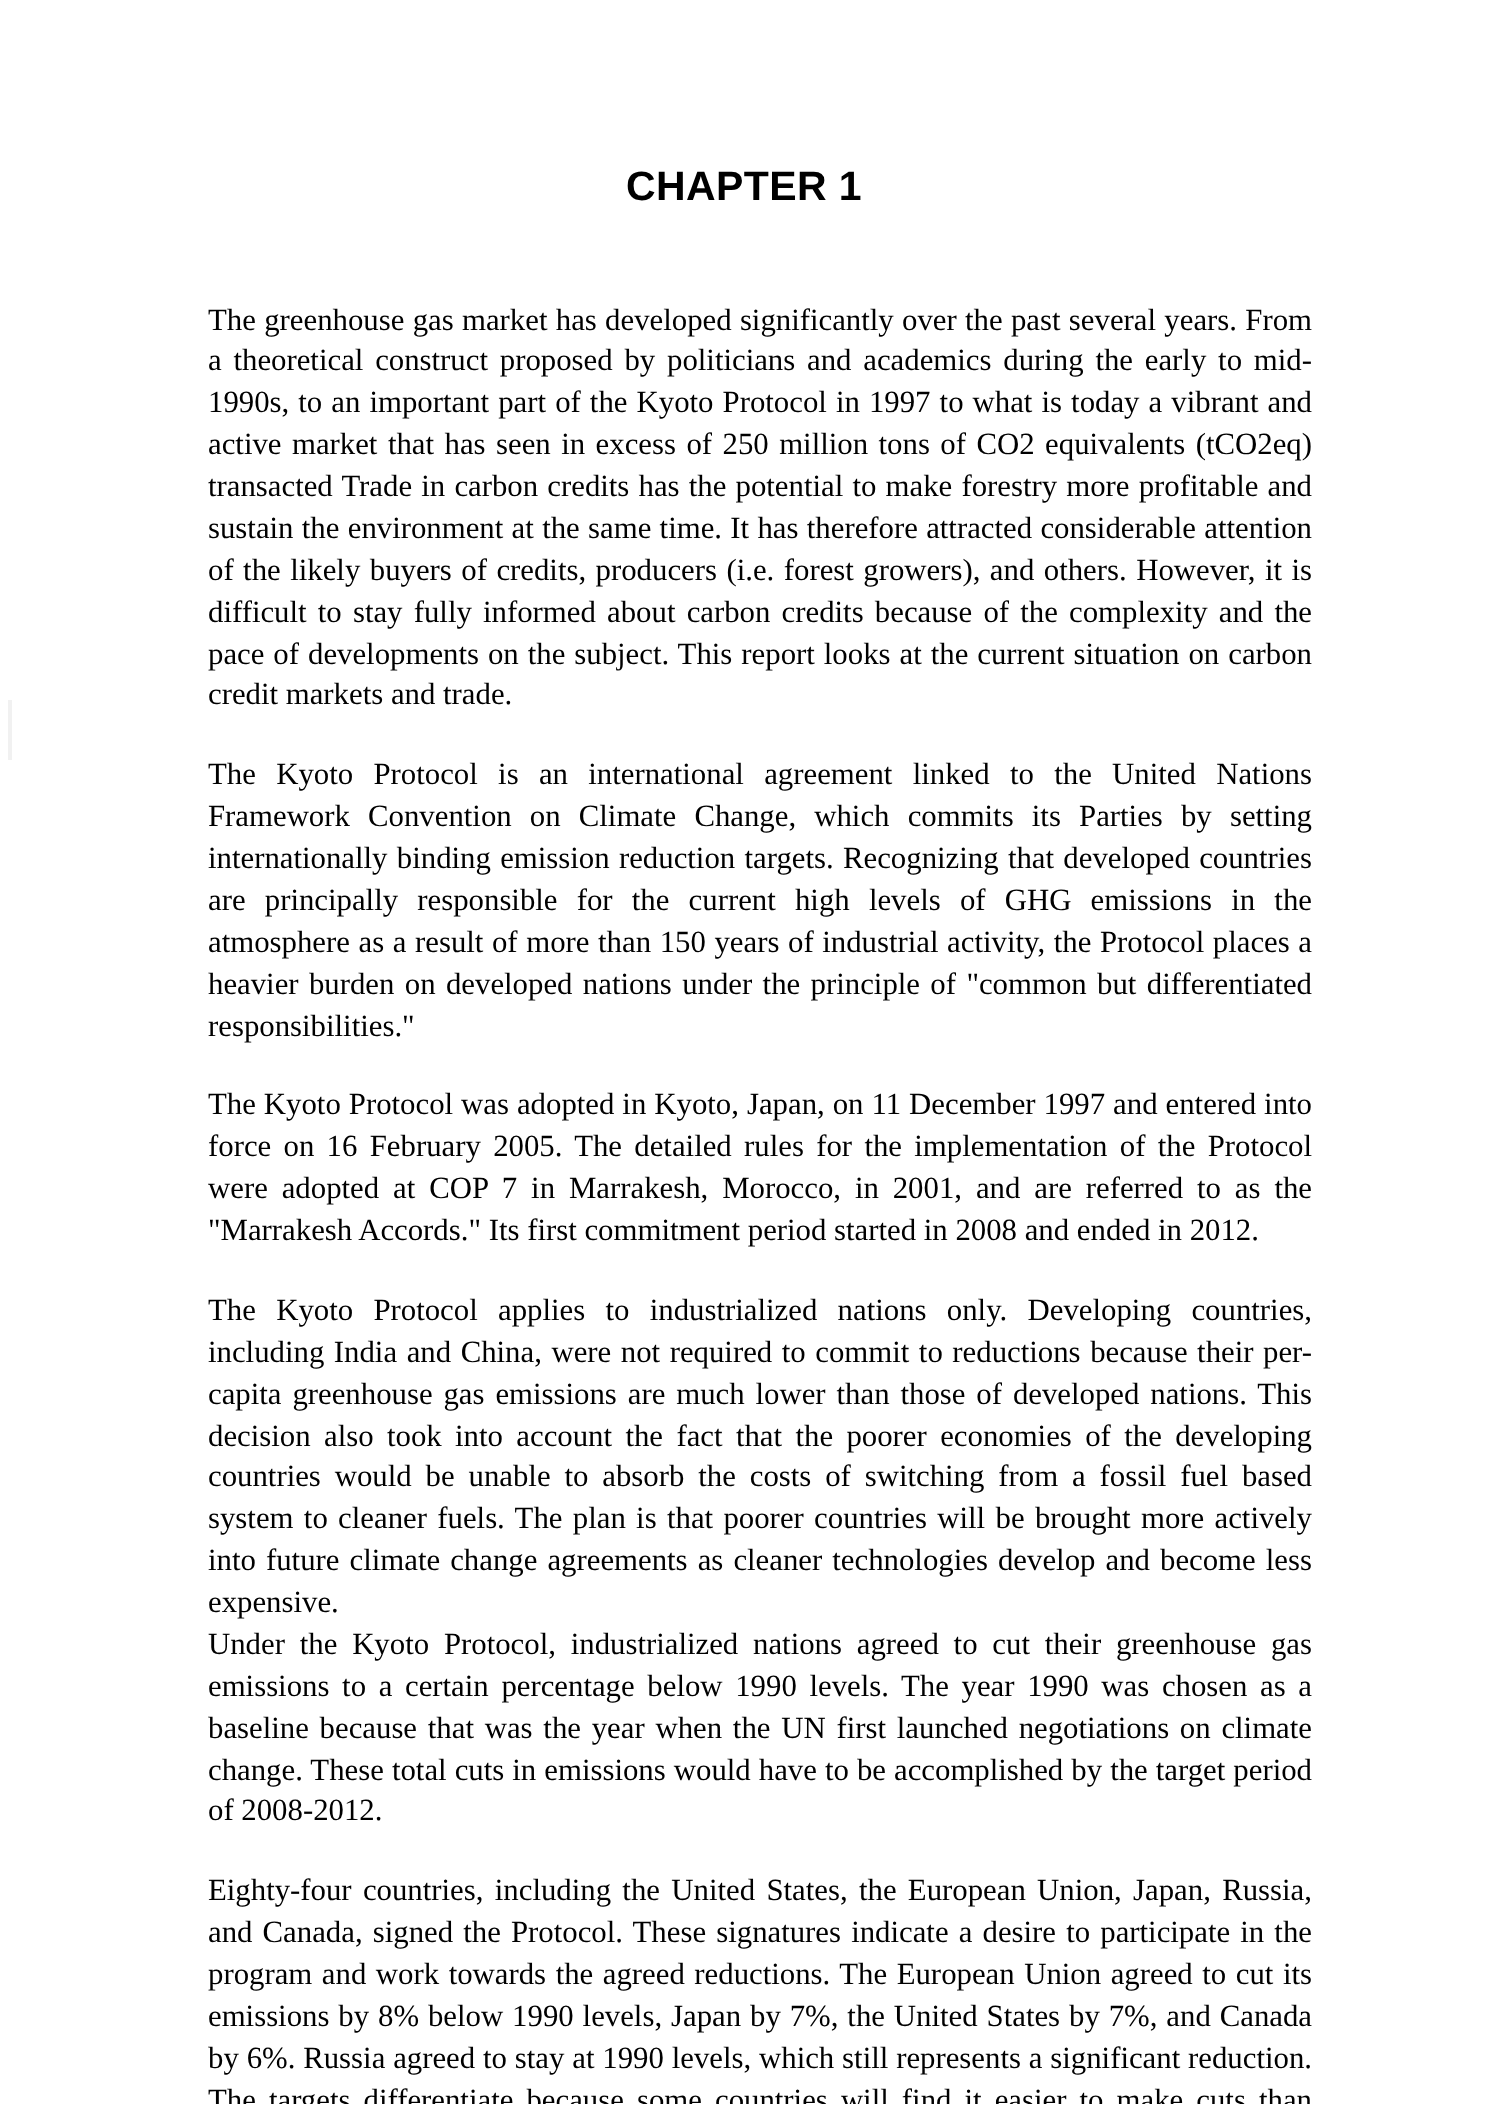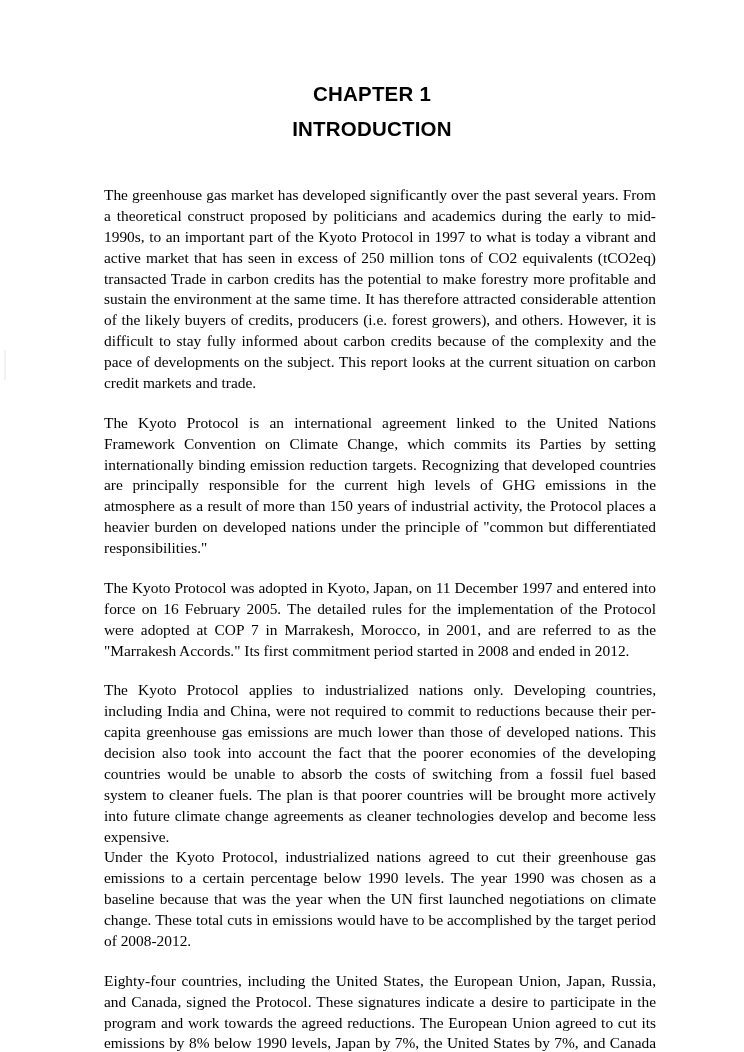--- a/index.html
+++ b/index.html
@@ -76,21 +76,20 @@
 <body>
 
 <div class="page">
 
   <div class="scan-mark"></div>
 
   <div class="content">
 
     <div class="chapter-heading">
       <span class="line1">CHAPTER 1</span>
-      <span class="line2">INTRODUCTION</span>
     </div>
 
     <div class="body-text">
       <p class="para nogap">The greenhouse gas market has developed significantly over the past several years. From a theoretical construct proposed by politicians and academics during the early to mid-1990s, to an important part of the Kyoto Protocol in 1997 to what is today a vibrant and active market that has seen in excess of 250 million tons of CO2 equivalents (tCO2eq) transacted Trade in carbon credits has the potential to make forestry more profitable and sustain the environment at the same time. It has therefore attracted considerable attention of the likely buyers of credits, producers (i.e. forest growers), and others. However, it is difficult to stay fully informed about carbon credits because of the complexity and the pace of developments on the subject. This report looks at the current situation on carbon credit markets and trade.</p>
       <p class="para gap">The Kyoto Protocol is an international agreement linked to the United Nations Framework Convention on Climate Change, which commits its Parties by setting internationally binding emission reduction targets. Recognizing that developed countries are principally responsible for the current high levels of GHG emissions in the atmosphere as a result of more than 150 years of industrial activity, the Protocol places a heavier burden on developed nations under the principle of "common but differentiated responsibilities."</p>
       <p class="para gap">The Kyoto Protocol was adopted in Kyoto, Japan, on 11 December 1997 and entered into force on 16 February 2005. The detailed rules for the implementation of the Protocol were adopted at COP 7 in Marrakesh, Morocco, in 2001, and are referred to as the "Marrakesh Accords." Its first commitment period started in 2008 and ended in 2012.</p>
       <p class="para gap">The Kyoto Protocol applies to industrialized nations only. Developing countries, including India and China, were not required to commit to reductions because their per-capita greenhouse gas emissions are much lower than those of developed nations. This decision also took into account the fact that the poorer economies of the developing countries would be unable to absorb the costs of switching from a fossil fuel based system to cleaner fuels. The plan is that poorer countries will be brought more actively into future climate change agreements as cleaner technologies develop and become less expensive.</p>
       <p class="para nogap">Under the Kyoto Protocol, industrialized nations agreed to cut their greenhouse gas emissions to a certain percentage below 1990 levels. The year 1990 was chosen as a baseline because that was the year when the UN first launched negotiations on climate change. These total cuts in emissions would have to be accomplished by the target period of 2008-2012.</p>
       <p class="para gap">Eighty-four countries, including the United States, the European Union, Japan, Russia, and Canada, signed the Protocol. These signatures indicate a desire to participate in the program and work towards the agreed reductions. The European Union agreed to cut its emissions by 8% below 1990 levels, Japan by 7%, the United States by 7%, and Canada by 6%. Russia agreed to stay at 1990 levels, which still represents a significant reduction. The targets differentiate because some countries will find it easier to make cuts than others. None of these targets are meaningful until a country ratifies the Kyoto Protocol and agrees to put the appropriate measures in place to achieve the reductions. In order for the Kyoto Protocol itself to come into effect, 55 countries, together producing at least 55% of the world's 1990 carbon dioxide emissions, must ratify the Protocol. This is known as the 55/55 target. The Kyoto</p>
     </div>

